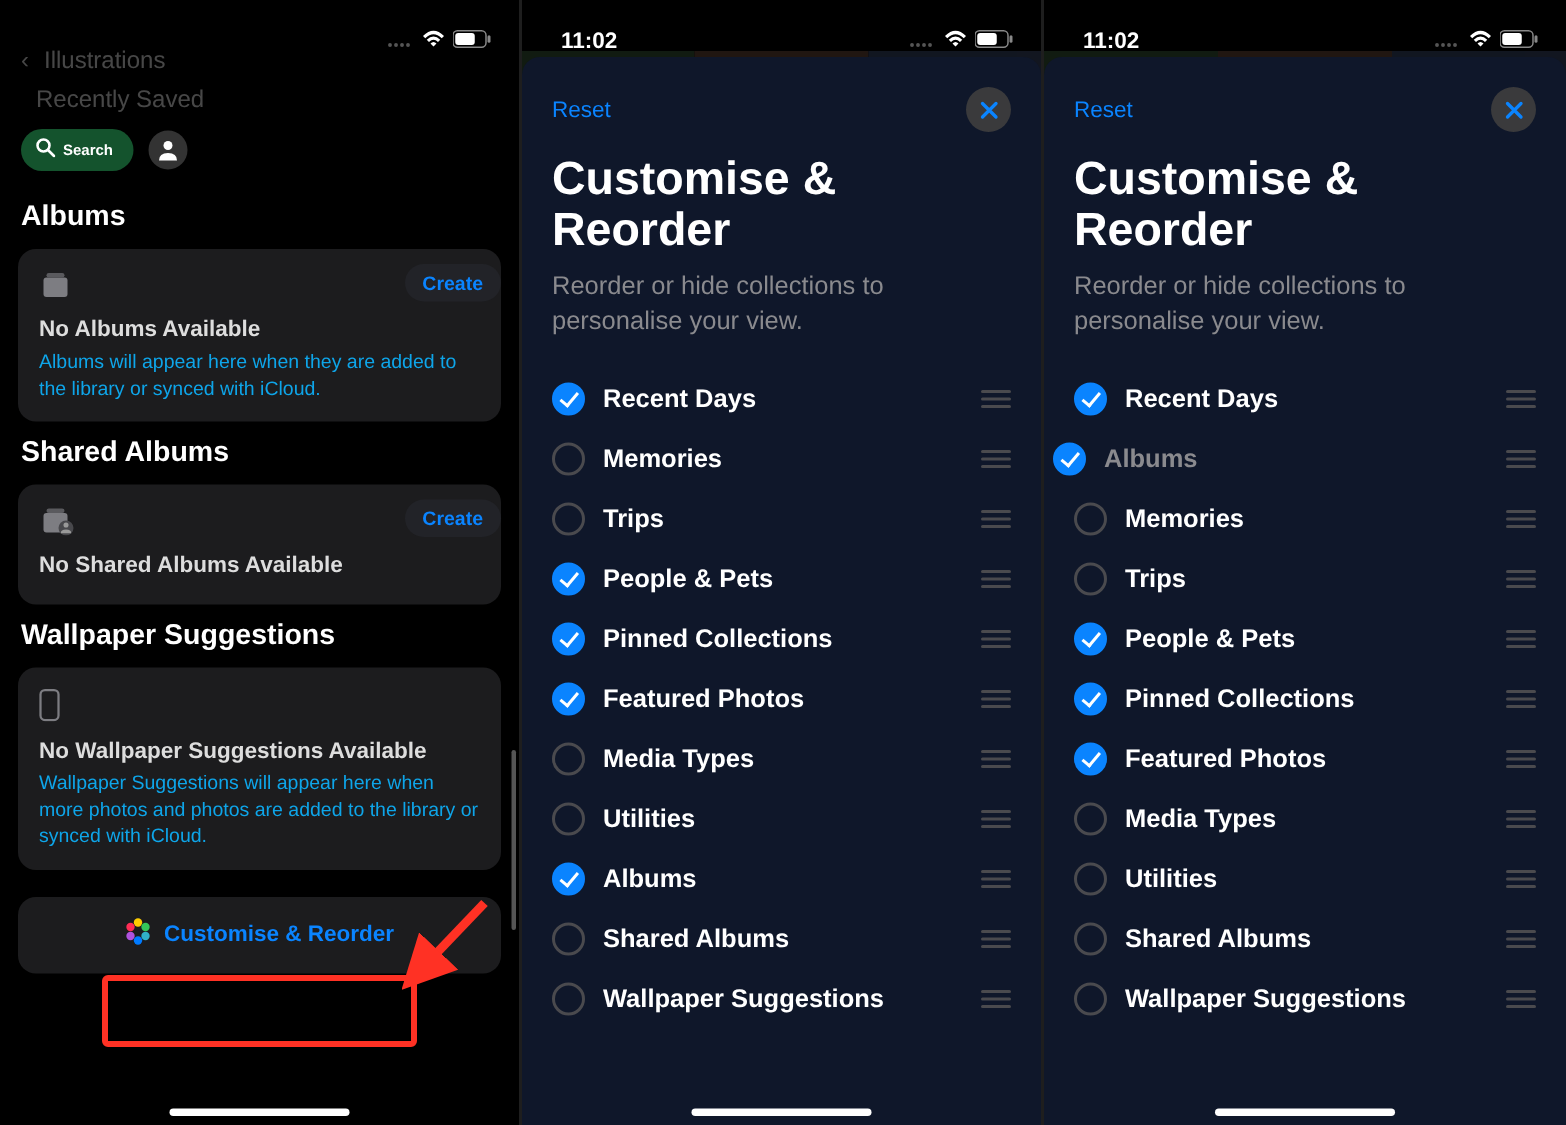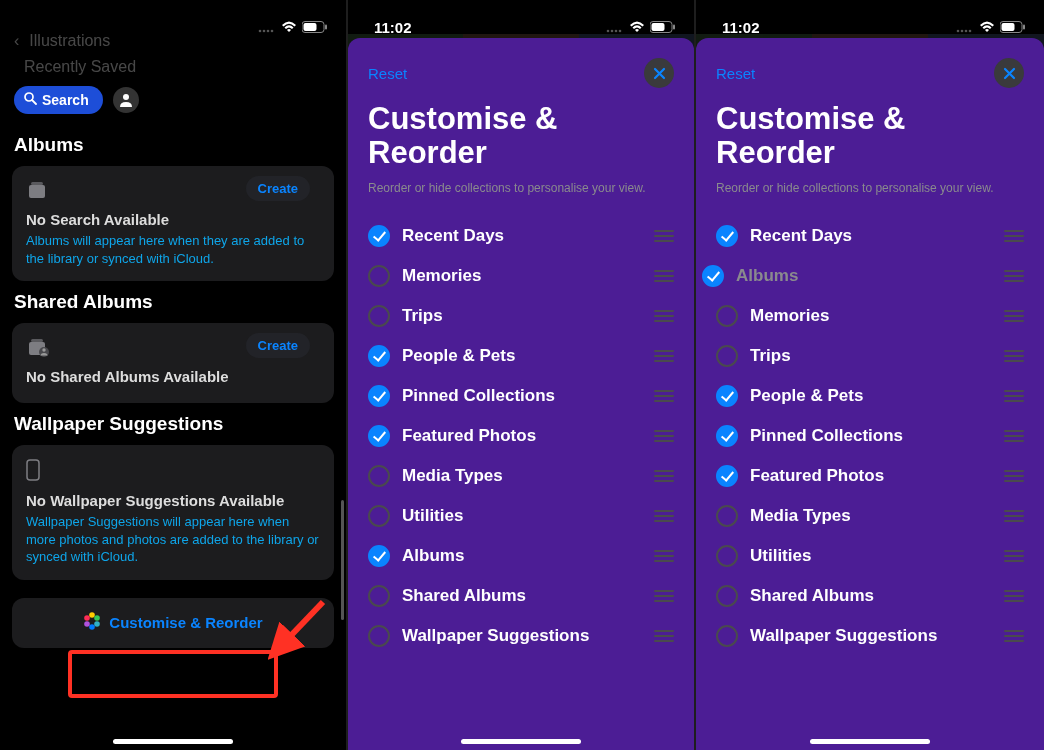--- a/index.html
+++ b/index.html
@@ -39,27 +39,27 @@
   .s1-dim-row { display: flex; align-items: center; gap: 10px; font-size: 16px; color: #ccc; padding: 4px 0;}
   .s1-header {
     display: flex;
     align-items: center;
     justify-content: space-between;
     padding: 6px 14px 10px 14px;
   }
   .s1-title { font-size: 31px; font-weight: 800; }
   .s1-actions { display: flex; align-items: center; gap: 10px; }
   .search-pill {
-    background: #1d4ed8;
+    background: #14532d;
     border-radius: 18px;
     padding: 6px 14px 6px 10px;
     display: flex;
     align-items: center;
     gap: 5px;
-    font-size: 14px;
+    font-size: 10px;
     font-weight: 600;
     color: #fff;
   }
   .avatar {
     width: 26px; height: 26px;
     background: #333;
     border-radius: 50%;
     display: flex;
     align-items: center;
     justify-content: center;
@@ -70,21 +70,21 @@
     background: #1c1c1e;
     border-radius: 12px;
     padding: 14px 14px 14px 14px;
     position: relative;
   }
   .card-icon { font-size: 18px; color: #888; margin-bottom: 6px; }
   .card-heading { font-size: 15px; font-weight: 600; color: #ddd; margin-bottom: 4px; }
   .card-sub { font-size: 13px; color: #0ea5e9; line-height: 1.35; }
   .create-btn {
     position: absolute;
-    top: 10px; right: 24px;
+    top: 10px; right: 0;
     background: #222328;
     color: #0a84ff;
     font-size: 13px; font-weight: 600;
     padding: 5px 12px;
     border-radius: 14px;
   }
   .customise-wrap {
     margin: 18px 12px 0 12px;
     background: #1c1c1e;
     border-radius: 12px;
@@ -121,21 +121,21 @@
     width: 3px;
     background: #555;
     border-radius: 2px;
   }
 
   
   .sheet {
     position: absolute;
     left: 0; right: 0; bottom: 0;
     top: 38px;
-    background: #4c1d95;
+    background: #0f172a;
     border-radius: 12px 12px 0 0;
     padding: 20px 20px 0 20px;
   }
   .sheet-bg-strip {
     position: absolute;
     top: 34px; left: 0; right: 0;
     height: 20px;
     display: flex;
     opacity: .3;
   }
@@ -147,21 +147,21 @@
     margin-bottom: 14px;
   }
   .reset-link { color: #0a84ff; font-size: 15px; font-weight: 500; }
   .close-circle {
     width: 30px; height: 30px;
     background: #3a3a3c;
     border-radius: 50%;
     display: flex; align-items: center; justify-content: center;
   }
   .sheet-title { font-size: 31px; font-weight: 800; line-height: 1.1; margin-bottom: 10px; }
-  .sheet-sub { font-size: 12px; color: #8a8a8e; line-height: 1.35; margin-bottom: 20px; }
+  .sheet-sub { font-size: 17px; color: #8a8a8e; line-height: 1.35; margin-bottom: 20px; }
   .item-row {
     display: flex;
     align-items: center;
     gap: 12px;
     padding: 9px 0;
   }
   .item-row.indent { margin-left: -20px; padding-left: 6px; }
   .check {
     width: 22px; height: 22px;
     border-radius: 50%;
@@ -263,21 +263,21 @@
 
   <div class="section-title">Albums</div>
   <div class="card">
     <div class="create-btn">Create</div>
     <div class="card-icon">
       <svg width="22" height="20" viewBox="0 0 22 20">
           <rect x="3" y="5" width="16" height="13" rx="2" fill="#7d7d82"></rect>
           <rect x="5" y="2" width="12" height="3" rx="1.5" fill="#5a5a5e"></rect>
         </svg>
     </div>
-    <div class="card-heading">No Search Available</div>
+    <div class="card-heading">No Albums Available</div>
     <div class="card-sub">Albums will appear here when they are added to the library or synced with iCloud.</div>
   </div>
 
   <div class="section-title">Shared Albums</div>
   <div class="card">
     <div class="create-btn">Create</div>
     <div class="card-icon">
       <svg width="24" height="20" viewBox="0 0 24 20">
           <rect x="3" y="5" width="16" height="13" rx="2" fill="#7d7d82"></rect>
           <rect x="5" y="2" width="12" height="3" rx="1.5" fill="#5a5a5e"></rect>

